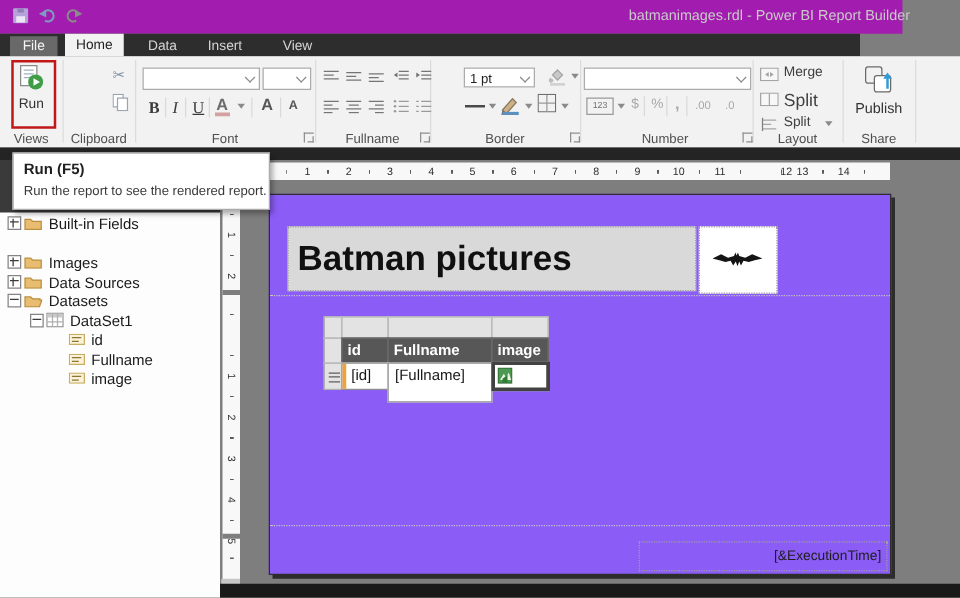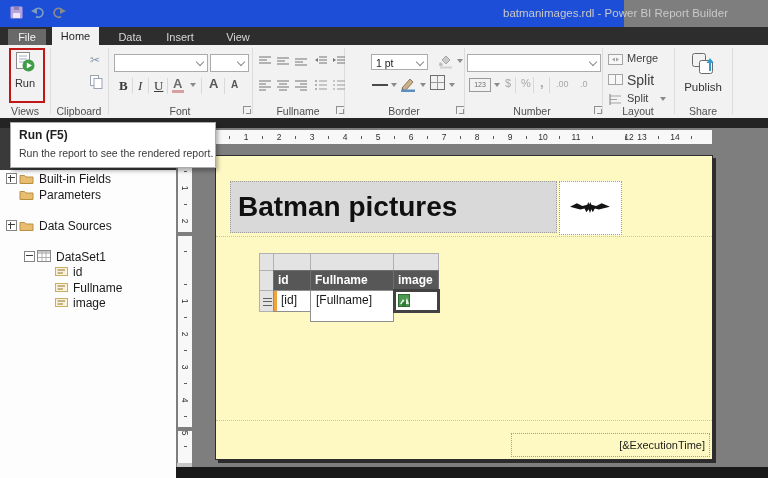--- a/index.html
+++ b/index.html
@@ -1,22 +1,22 @@
 <!DOCTYPE html>
 <html><head>
 <meta charset="utf-8">
 <style>
   html,body{margin:0;padding:0}
   body{width:768px;height:478px;overflow:hidden;background:#7e7e7e;font-family:"Liberation Sans",sans-serif;position:relative}
   .abs{position:absolute}
   
-  #titlebar{left:0;top:0;width:624px;height:27px;background:#1d4ed8}
+  #titlebar{left:0;top:0;width:722px;height:27px;background:#a21caf}
   #titlebar .title{left:503px;top:7px;font-size:11.5px;color:#c9c9c9;white-space:nowrap}
   
-  #tabbar{left:0;top:27px;width:768px;height:18px;background:#2d2d2d}
+  #tabbar{left:0;top:27px;width:688px;height:18px;background:#2d2d2d}
   .tab{font-size:11px;color:#d6d6d6;text-align:center}
   .tab.file{left:8px;top:2px;width:38px;height:16px;line-height:16px;background:#696969;color:#f5f5f5}
   .tab.home{left:52px;top:0;width:47px;height:18px;line-height:19px;background:#f2f2f2;color:#1f1f1f}
   .tab.plain{top:2px;height:16px;line-height:16px}
   
   #ribbon{left:0;top:45px;width:768px;height:73px;background:#f2f2f2}
   .gsep{top:3px;height:66px;width:1px;background:#dcdcdc}
   .glabel{top:60px;font-size:10.5px;color:#4f4f4f;text-align:center;width:80px}
   .bigbtn-label{font-size:11px;color:#333;text-align:center}
   .combo{background:#fff;border:1px solid #ababab;font-size:10.5px;color:#222}
@@ -42,21 +42,21 @@
   #hruler{left:39px;top:2px;width:497px;height:14px;background:#f8f8f8}
   .hn{top:2px;width:12px;text-align:center;font-size:8.5px;color:#2e2e2e}
   #hticks{left:14px;top:6px;width:463px;height:3px;background-image:repeating-linear-gradient(to right,#5a5a5a 0 1px,transparent 1px 33px)}
   #vruler{left:2px;top:19px;width:14px;height:318px;background:#f8f8f8}
   .vn{left:2px;width:10px;text-align:center;font-size:8.5px;color:#2e2e2e;transform:rotate(90deg)}
   .vticks{left:6px;width:3px;background-image:repeating-linear-gradient(to bottom,#5a5a5a 0 1px,transparent 1px 33px)}
   .vgap{left:0;width:14px;height:4px;background:#7e7e7e}
   #scrollcorner{left:1px;top:335px;width:15px;height:14px;background:#c6c6c6}
   #bottomstrip{left:0;top:339px;width:592px;height:11px;background:#191919}
   
-  #page{left:39px;top:27px;width:496px;height:303px;background:#fef9c3;border:1px solid #2e2e2e;box-shadow:3px 3px 0 #2c2c2c}
+  #page{left:39px;top:27px;width:496px;height:303px;background:#8b5cf6;border:1px solid #2e2e2e;box-shadow:3px 3px 0 #2c2c2c}
   .dotted{border:1px dotted #9e9e9e}
   .sep{left:0;width:496px;height:0;border-top:1px dotted #c2c2c2}
   #titlebox{left:14px;top:25px;width:327px;height:52px;background:#d9d9d9;font-size:28px;font-weight:bold;color:#101010;line-height:50px;padding-left:7px;box-sizing:border-box;white-space:nowrap}
   #logobox{left:343px;top:25px;width:61px;height:52px;background:#fff}
   
   .cell{box-sizing:border-box;font-size:12px}
   .handlecell{background:#e3e3e3;border:1px solid #b0b0b0}
   .headcell{background:#575757;border:1px solid #6f6f6f;color:#fff;font-weight:bold;line-height:18px;padding-left:4px}
   .datacell{background:#fff;border:1px solid #8f8f8f;color:#161616;line-height:19px;padding-left:5px}
   .hgrip{left:3px;top:7px;width:9px;height:6px;border-top:1px solid #5f5f5f;border-bottom:1px solid #5f5f5f}
@@ -295,32 +295,40 @@
 <div class="abs" id="panel">
   <div class="abs" id="panel-header"></div>
 
   <div class="abs trow" style="top:43px">
     <span class="abs tog plus" style="left:6px;top:2px"></span>
     <svg class="abs" style="left:19px;top:2px" width="15" height="11" viewBox="0 0 15 11">
         <path d="M1 2.5 h4.5 l1.5 1.5 H14 V10.5 H1 Z" fill="#e9bd70" stroke="#bb8f40"></path>
       </svg>
     <span class="abs tlabel" style="left:39px">Built-in Fields</span>
   </div>
-  <div class="abs trow" style="top:59px">
+  <div class="abs trow" style="top:74px">
+    <span class="abs tog plus" style="left:6px;top:2px"></span>
     <svg class="abs" style="left:19px;top:2px" width="15" height="11" viewBox="0 0 15 11">
         <path d="M1 2.5 h4.5 l1.5 1.5 H14 V10.5 H1 Z" fill="#e9bd70" stroke="#bb8f40"></path>
       </svg>
-    <span class="abs tlabel" style="left:39px">Parameters</span>
+    <span class="abs tlabel" style="left:39px">Images</span>
   </div>
   <div class="abs trow" style="top:90px">
     <span class="abs tog plus" style="left:6px;top:2px"></span>
     <svg class="abs" style="left:19px;top:2px" width="15" height="11" viewBox="0 0 15 11">
         <path d="M1 2.5 h4.5 l1.5 1.5 H14 V10.5 H1 Z" fill="#e9bd70" stroke="#bb8f40"></path>
       </svg>
     <span class="abs tlabel" style="left:39px">Data Sources</span>
+  </div>
+  <div class="abs trow" style="top:105px">
+    <span class="abs tog" style="left:6px;top:2px"></span>
+    <svg class="abs" style="left:19px;top:2px" width="15" height="11" viewBox="0 0 15 11">
+        <path d="M1 2.5 h4.5 l1.5 1.5 H13 V5 H14.5 L12.5 10.5 H1 Z" fill="#e9bd70" stroke="#bb8f40"></path>
+      </svg>
+    <span class="abs tlabel" style="left:39px">Datasets</span>
   </div>
   <div class="abs trow" style="top:121px">
     <span class="abs tog" style="left:24px;top:2px"></span>
     <svg class="abs" style="left:37px;top:1px" width="14" height="12" viewBox="0 0 14 12">
         <rect x="0.5" y="0.5" width="13" height="11" fill="#fff" stroke="#8a8a8a"></rect>
         <rect x="1" y="1" width="12" height="3" fill="#c9c9c9"></rect>
         <line x1="5" y1="1" x2="5" y2="11" stroke="#b0b0b0"></line>
         <line x1="9" y1="1" x2="9" y2="11" stroke="#b0b0b0"></line>
         <line x1="1" y1="7.5" x2="13" y2="7.5" stroke="#b0b0b0"></line>
       </svg>

